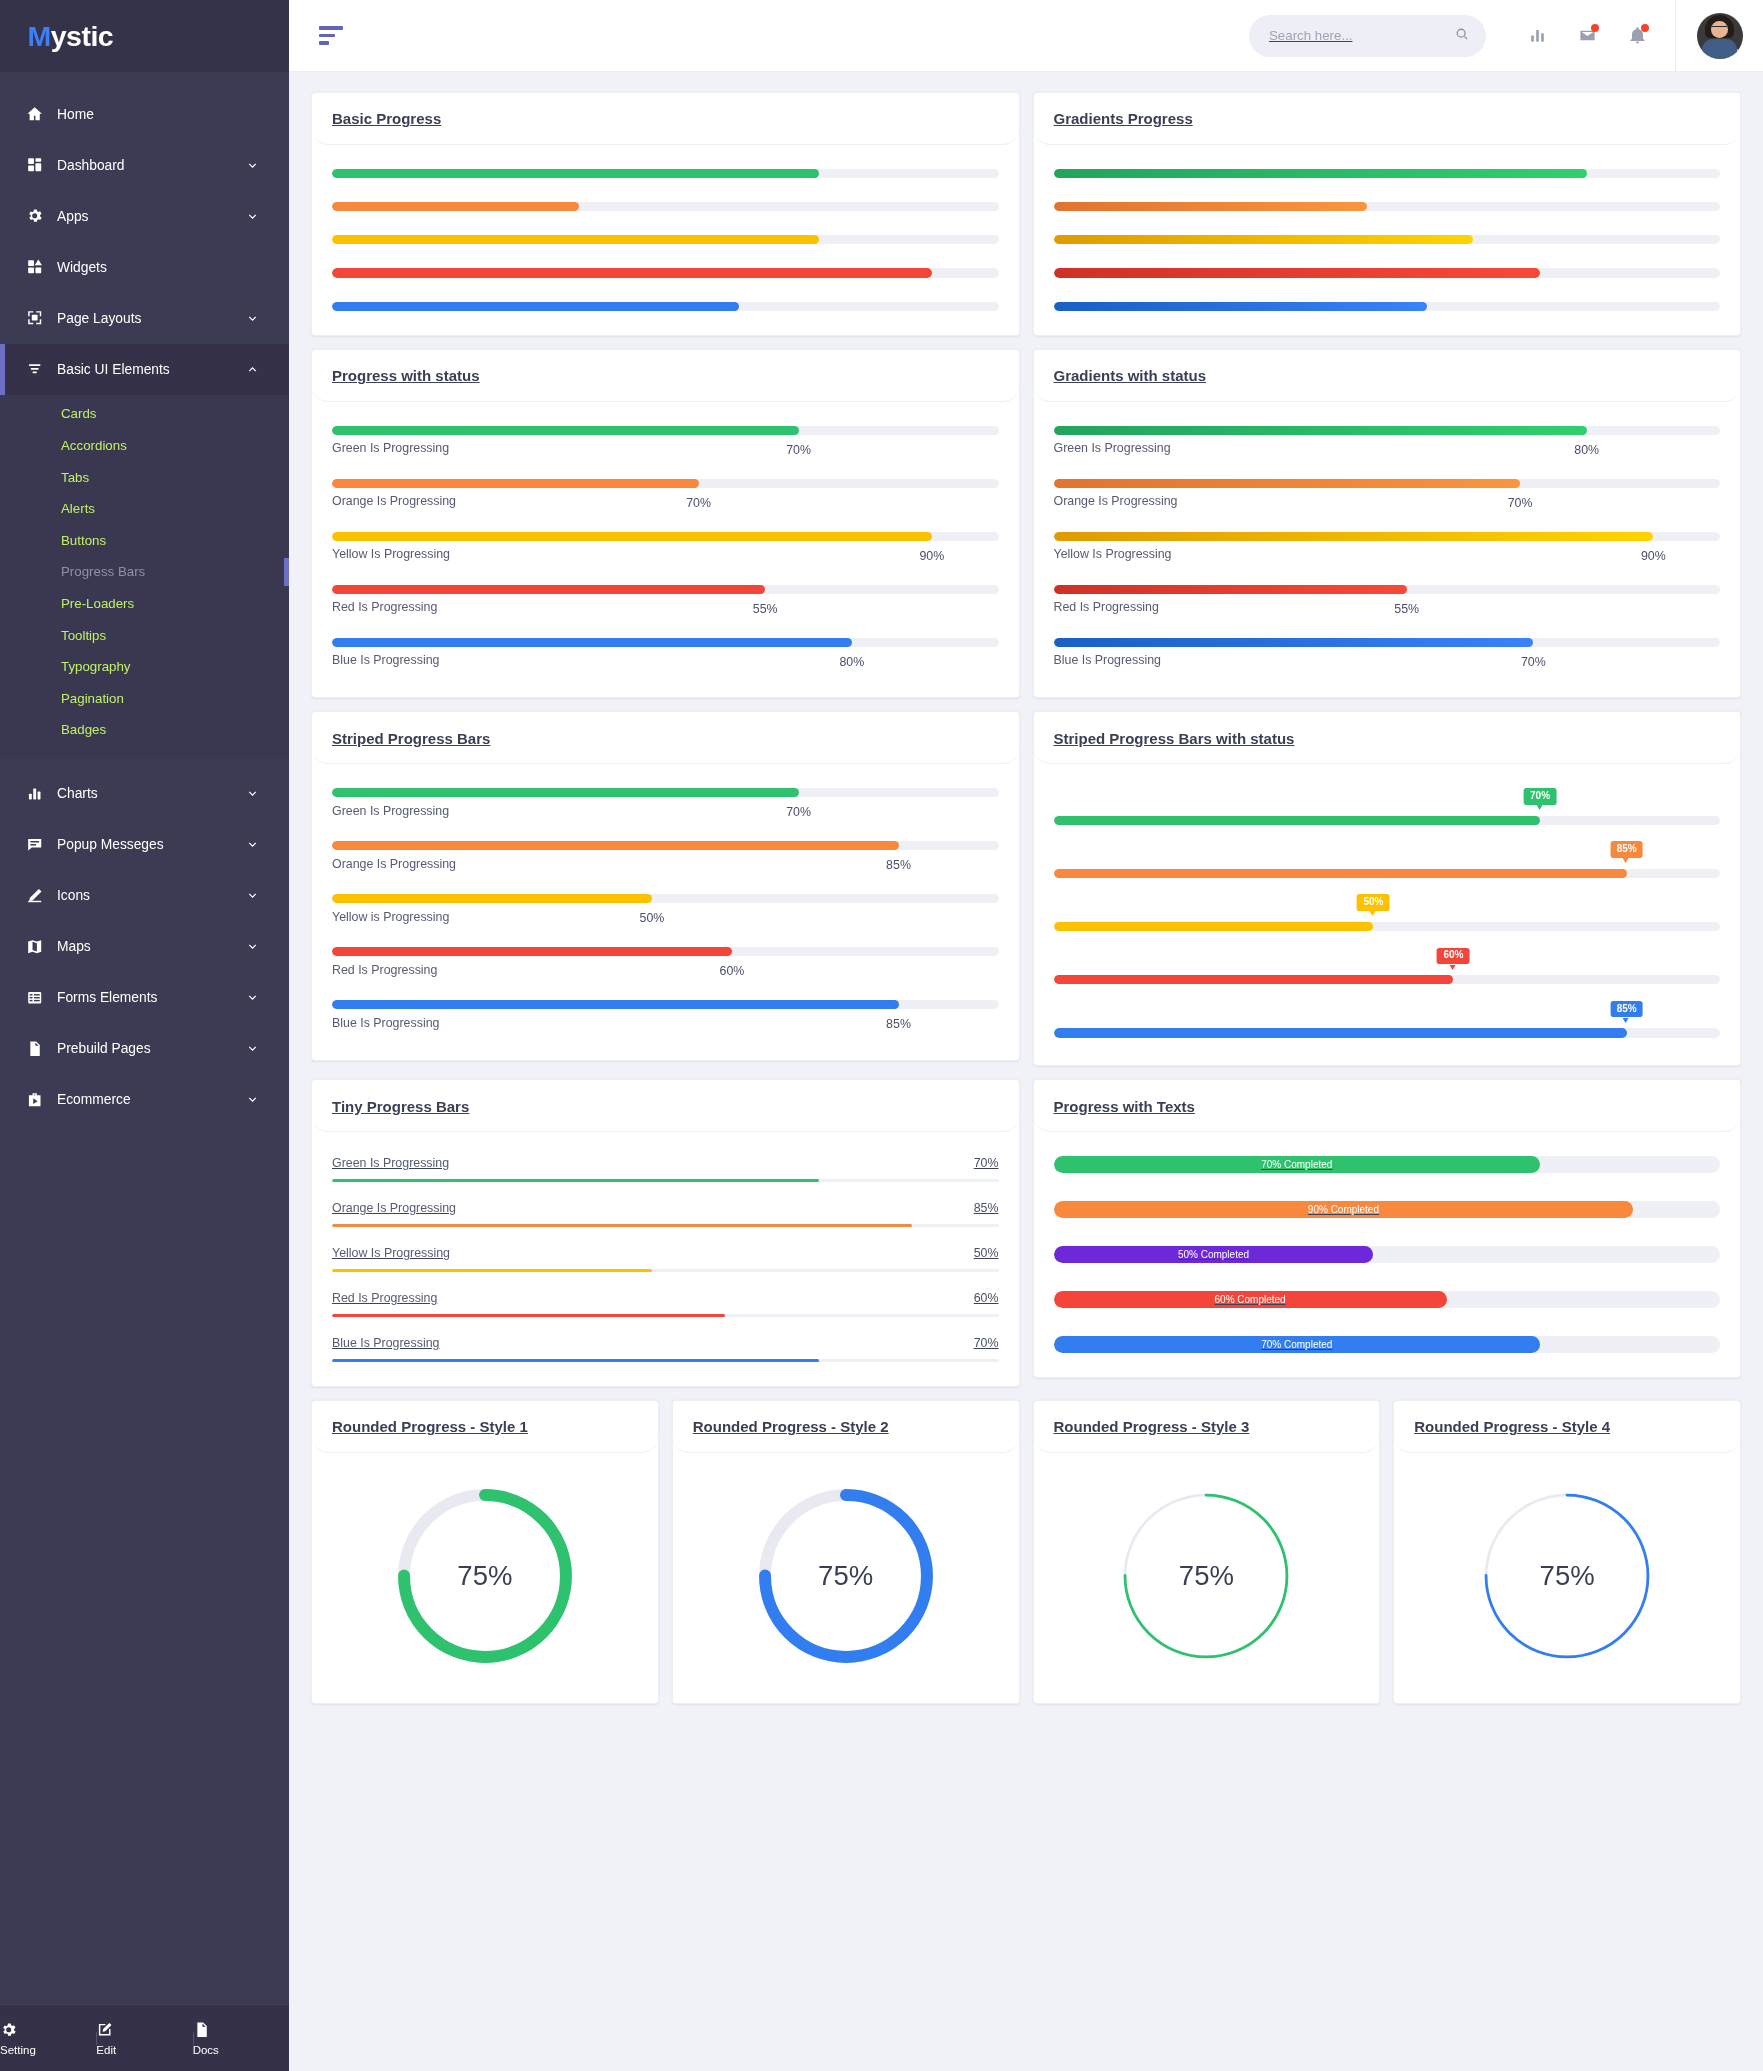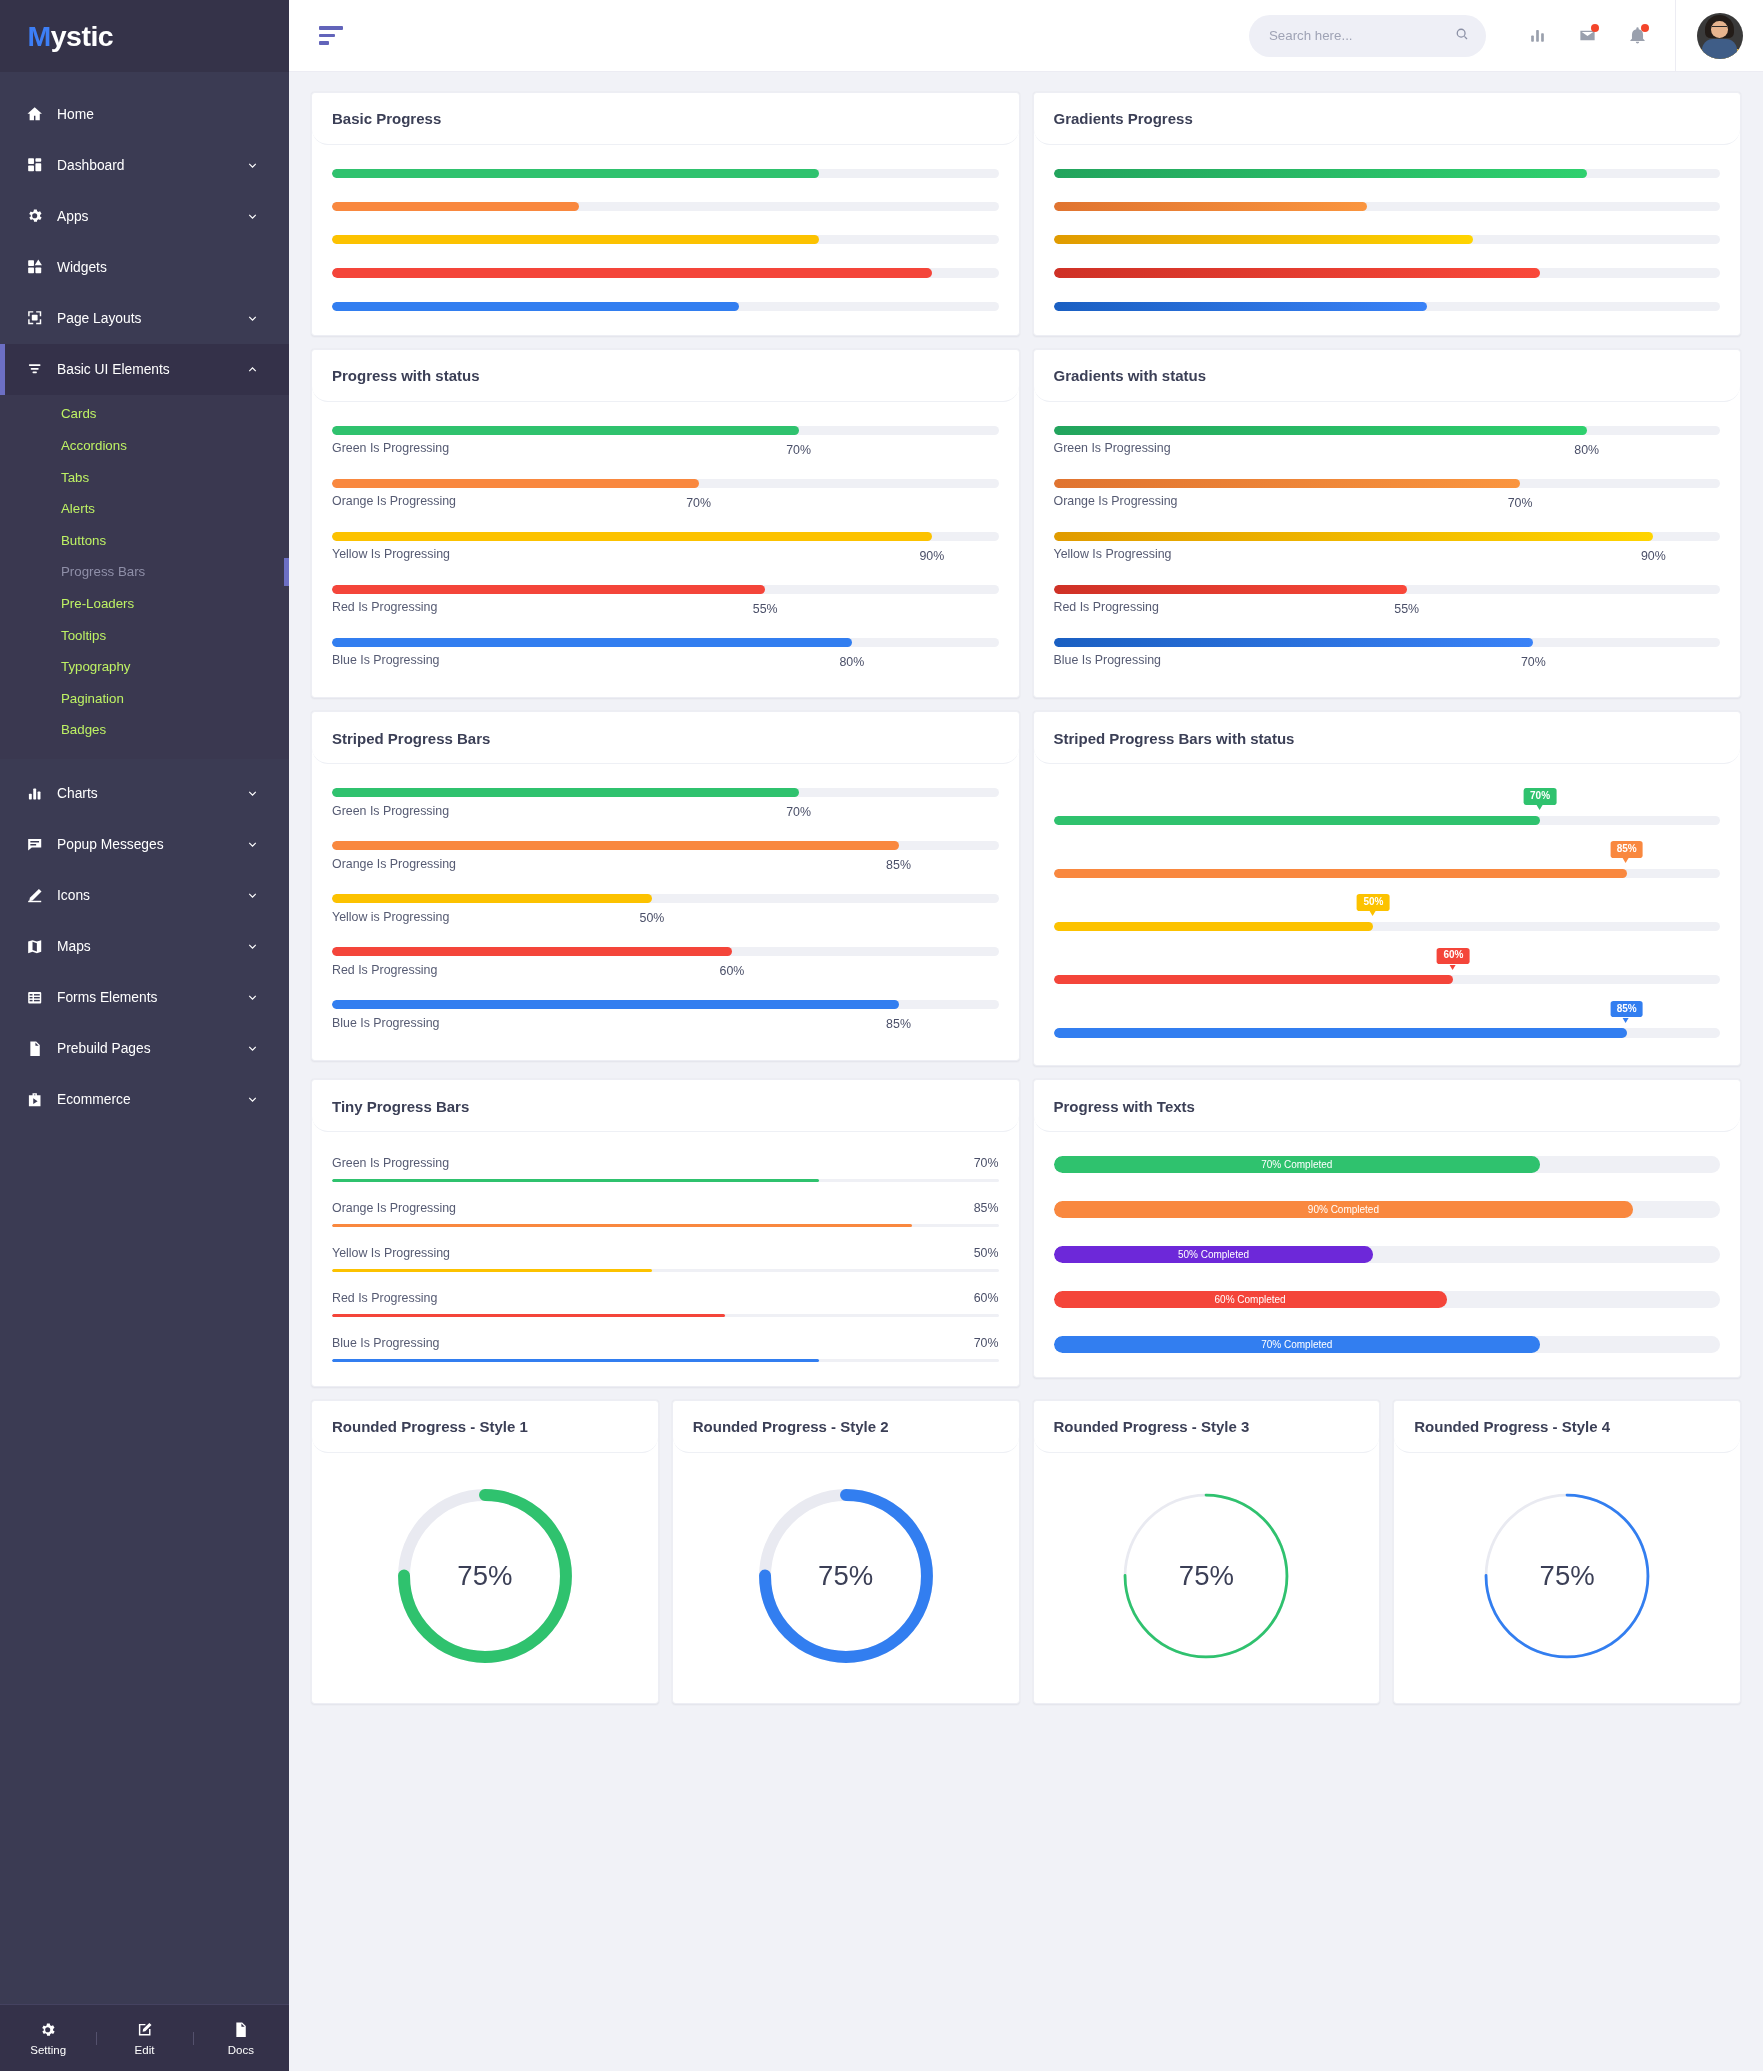--- a/index.html
+++ b/index.html
@@ -45,30 +45,30 @@
   .sub-item.active { color:#8f8fa8; }
   .sub-item.active::before {
     content:""; position:absolute; right:0; top:1.8px; bottom:1.8px; width:4.6px; background:#6c6fc4;
   }
   .nav-sep { height:9.2px; }
   .side-footer {
     height:68px; background:#343149; display:flex; align-items:center;
     border-top:0.9px solid #454260;
   }
   .sf-cell {
-    flex:1 1 0; display:flex; flex-direction:column; align-items:center; gap:4.6px;
+    flex:1 1 0; display:flex; flex-direction:column; align-items:flex-start; gap:4.6px;
     color:#fff; font-size:11.5px; cursor:pointer; position:relative;
   }
   .sf-cell + .sf-cell::before {
     content:""; position:absolute; left:0; top:11px; bottom:11px; width:0.9px; background:#54516d;
   }
   .sf-cell svg { width:17.4px; height:17.4px; fill:#fff; }
 
   
-  .main { flex:1 1 auto; display:flex; flex-direction:column; min-width:0; }
+  .main { flex:1 1 auto; display:flex; flex-direction:column; min-width:0;text-decoration:underline; }
   .topbar {
     height:72px; background:#fff; display:flex; align-items:center;
     padding:0 0 0 24px; border-bottom:0.9px solid #ececf3;
   }
   .burger { display:flex; flex-direction:column; gap:3.7px; cursor:pointer; padding:5.5px; }
   .burger i { display:block; height:3.7px; background:#6264ba; border-radius:0.9px; }
   .burger i:nth-child(1){ width:24px; }
   .burger i:nth-child(2){ width:16.5px; }
   .burger i:nth-child(3){ width:10px; }
   .spacer { flex:1 1 auto; }

